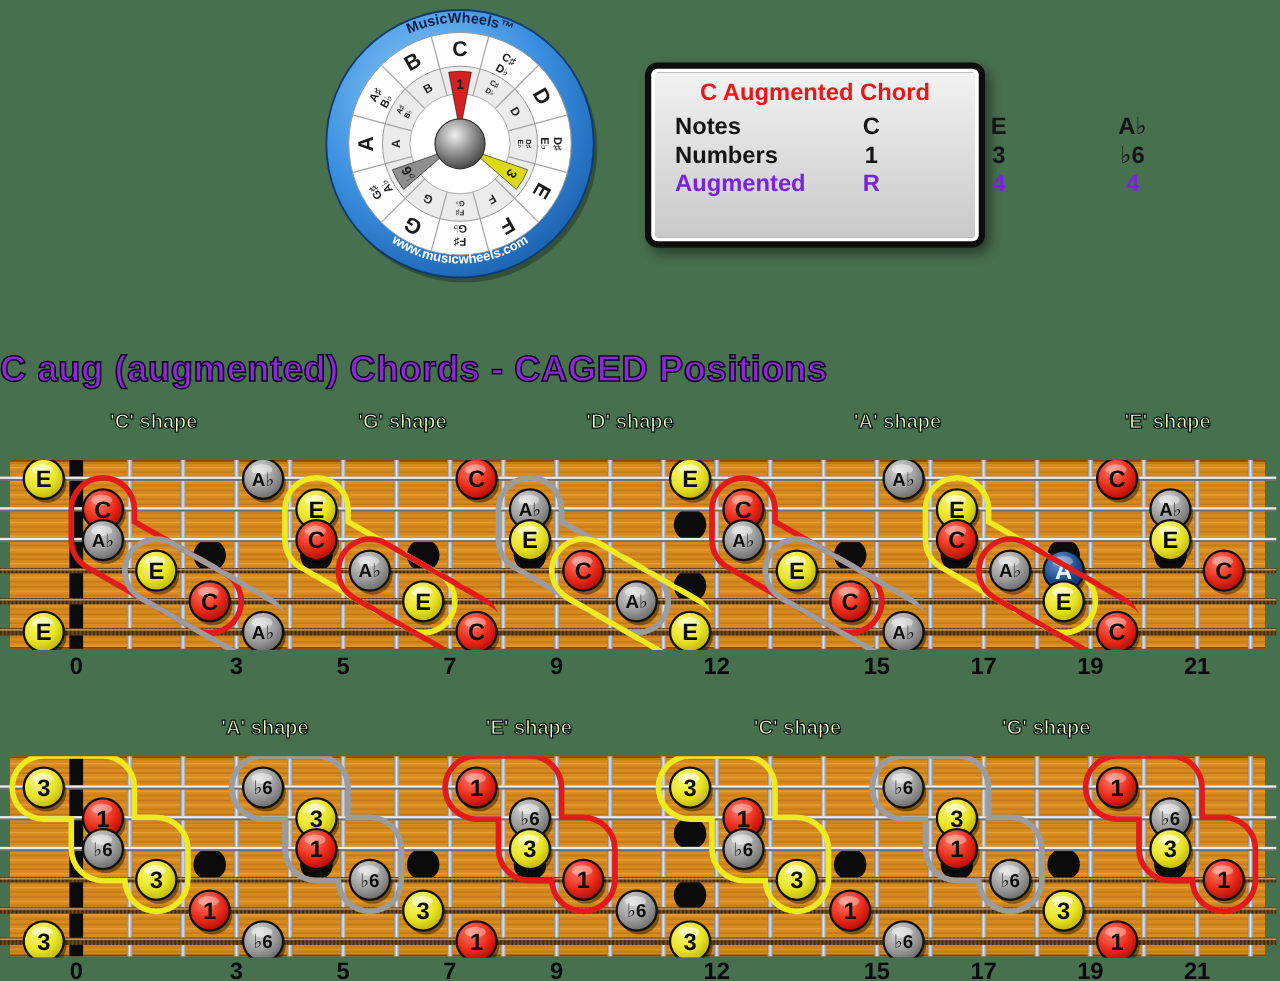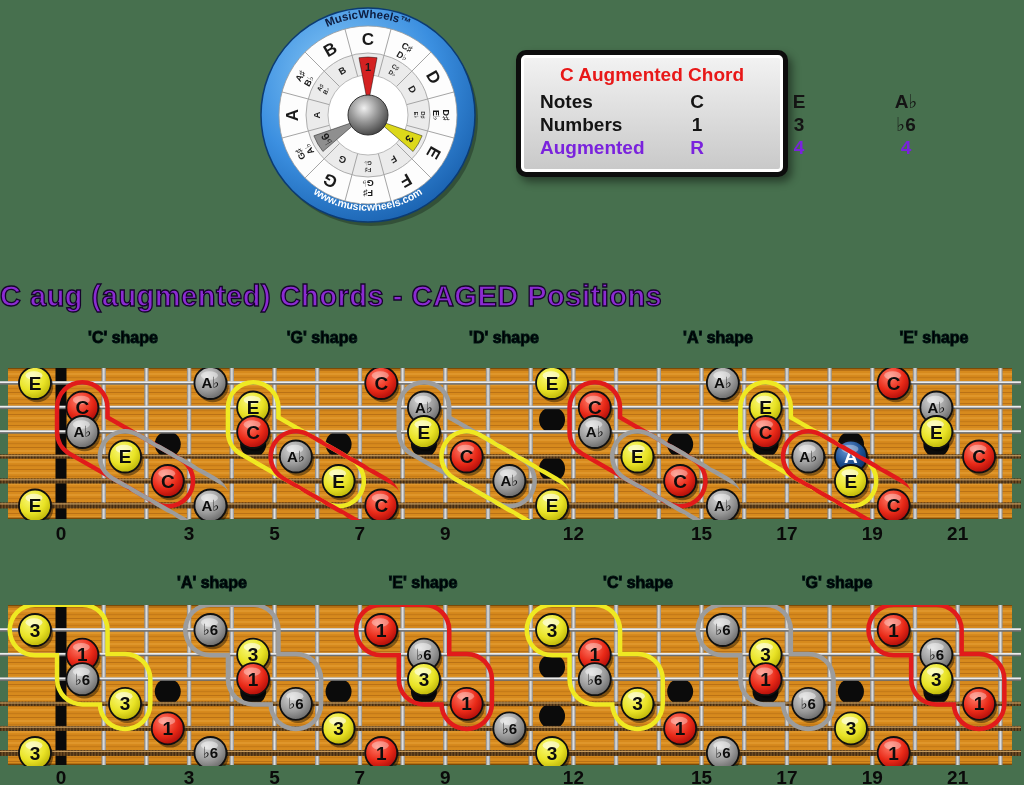--- a/index.html
+++ b/index.html
@@ -1,36 +1,36 @@
 <!DOCTYPE html>
 <html><head>
 <meta charset="utf-8">
 <style>
   html,body{margin:0;padding:0;}
   body{font-family:"Liberation Sans","DejaVu Sans",sans-serif;}
   #stage{position:relative;width:1024px;height:785px;background:#47704E;overflow:hidden;}
   #wheel-svg{position:absolute;left:254px;top:4px;width:228px;height:222px;}
-  #infobox{position:absolute;left:516px;top:50px;width:272px;height:127px;background:#0d0d0d;
+  #infobox{position:absolute;left:516px;top:50px;width:272px;height:148px;background:#0d0d0d;
            border-radius:10px;padding:5px;box-sizing:border-box;
            box-shadow:4px 5px 9px rgba(0,0,0,.45);}
   .ib-inner{width:100%;height:100%;box-sizing:border-box;border:3px solid #ffffff;border-radius:5px;
             background:linear-gradient(#f2f2f2,#c9c9c9);padding-top:6px;}
   .ib-title{text-align:center;font-weight:bold;font-size:19px;}
   #ib-rows{margin:4px 0 0 16px;}
   .ib-row{display:grid;grid-template-columns:84px 52px 58px 62px;height:23px;align-items:center;gap:47px;}
   .ib-row span{font-weight:bold;font-size:19px;line-height:1;}
   .ib-row .v{text-align:center;}
   #main-title{position:absolute;left:0;top:280px;width:1024px;
               font-weight:bold;font-size:29px;color:#8B2BD2;
               -webkit-text-stroke:1.3px #16032c;letter-spacing:.5px;}
   .board{position:absolute;left:0;width:1024px;}
   #board-top{top:368px;height:152px;}
   #board-bottom{top:605px;height:161px;}
   .shape-label{position:absolute;transform:translateX(-50%);white-space:nowrap;
-               font-weight:bold;font-size:16px;color:#000000;-webkit-text-stroke:1px #001414;}
+               font-weight:bold;font-size:16px;color:#fef9c3;-webkit-text-stroke:1px #001414;}
   .fret-number{position:absolute;transform:translateX(-50%);font-weight:bold;font-size:19px;color:#0a0a0a;}
 </style>
 </head>
 <body>
 
 <div id="stage">
   <svg id="wheel-svg" viewBox="0 0 228 222">
       <defs>
         <radialGradient id="wBlue" cx="38%" cy="32%" r="80%">
           <stop offset="0%" stop-color="#8ecdf8"></stop>

